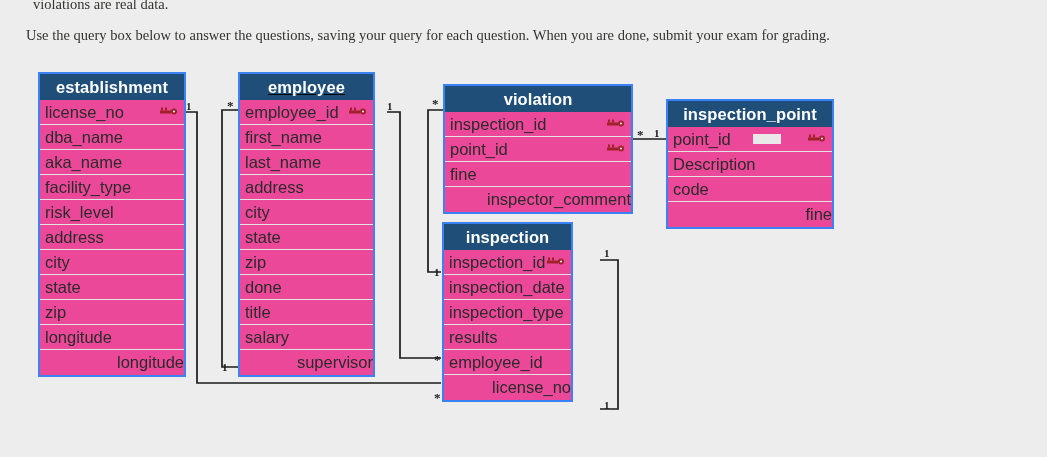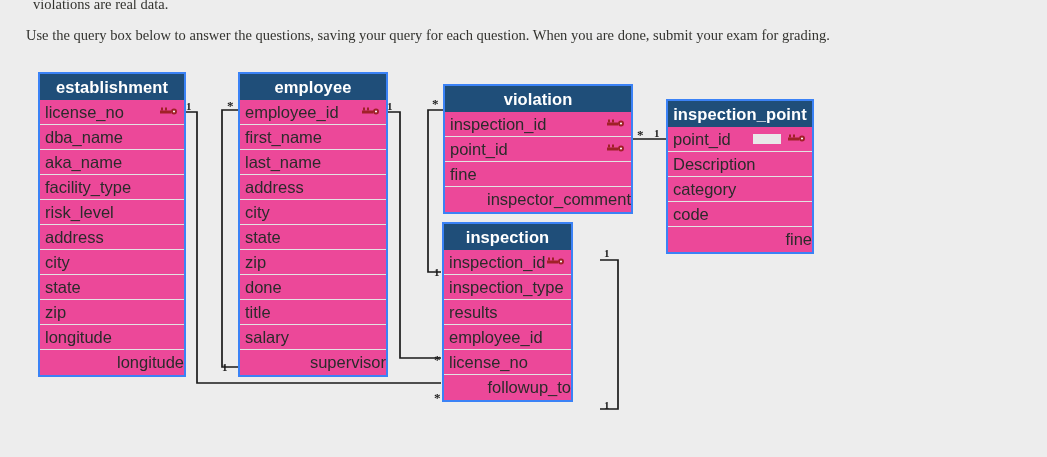--- a/index.html
+++ b/index.html
@@ -177,21 +177,21 @@
       <li class="attr"><span class="attr-name">risk_level</span></li>
       <li class="attr"><span class="attr-name">address</span></li>
       <li class="attr"><span class="attr-name">city</span></li>
       <li class="attr"><span class="attr-name">state</span></li>
       <li class="attr"><span class="attr-name">zip</span></li>
       <li class="attr"><span class="attr-name">longitude</span></li>
       <li class="attr"><span class="attr-name">longitude</span></li>
     </ul>
 </div>
 
-<div class="entity" id="entity-employee" style="left:238px; top:72px; width:150px;">
+<div class="entity" id="entity-employee" style="left:238px; top:72px; width:137px;text-decoration:underline;">
   <div class="entity-title">employee</div>
   <ul class="attr-list">
       <li class="attr"><span class="attr-name">employee_id</span><span class="key-icon">
           <span class="kbar"></span>
           <span class="kteeth1"></span>
           <span class="kteeth2"></span>
           <span class="kring"></span>
         </span></li>
       <li class="attr"><span class="attr-name">first_name</span></li>
       <li class="attr"><span class="attr-name">last_name</span></li>
@@ -219,44 +219,43 @@
           <span class="kbar"></span>
           <span class="kteeth1"></span>
           <span class="kteeth2"></span>
           <span class="kring"></span>
         </span></li>
       <li class="attr"><span class="attr-name">fine</span></li>
       <li class="attr"><span class="attr-name">inspector_comment</span></li>
     </ul>
 </div>
 
-<div class="entity" id="entity-inspection-point" style="left:666px; top:99px; width:148px;">
+<div class="entity" id="entity-inspection-point" style="left:666px; top:99px; width:168px;">
   <div class="entity-title">inspection_point</div>
   <ul class="attr-list">
       <li class="attr"><span class="attr-name">point_id</span><span class="chip-highlight" style="left: 85px; width: 28px;"></span><span class="key-icon">
           <span class="kbar"></span>
           <span class="kteeth1"></span>
           <span class="kteeth2"></span>
           <span class="kring"></span>
         </span></li>
       <li class="attr"><span class="attr-name">Description</span></li>
-      <li class="attr"><span class="attr-name">category</span></li>
       <li class="attr"><span class="attr-name">code</span></li>
       <li class="attr"><span class="attr-name">fine</span></li>
     </ul>
 </div>
 
 <div class="entity" id="entity-inspection" style="left:442px; top:222px; width:131px;">
   <div class="entity-title">inspection</div>
   <ul class="attr-list">
       <li class="attr"><span class="attr-name">inspection_id</span><span class="key-icon">
           <span class="kbar"></span>
           <span class="kteeth1"></span>
           <span class="kteeth2"></span>
           <span class="kring"></span>
         </span></li>
+      <li class="attr"><span class="attr-name">inspection_date</span></li>
       <li class="attr"><span class="attr-name">inspection_type</span></li>
       <li class="attr"><span class="attr-name">results</span></li>
       <li class="attr"><span class="attr-name">employee_id</span></li>
       <li class="attr"><span class="attr-name">license_no</span></li>
-      <li class="attr"><span class="attr-name">followup_to</span></li>
     </ul>
 </div>
 
 </body></html>

